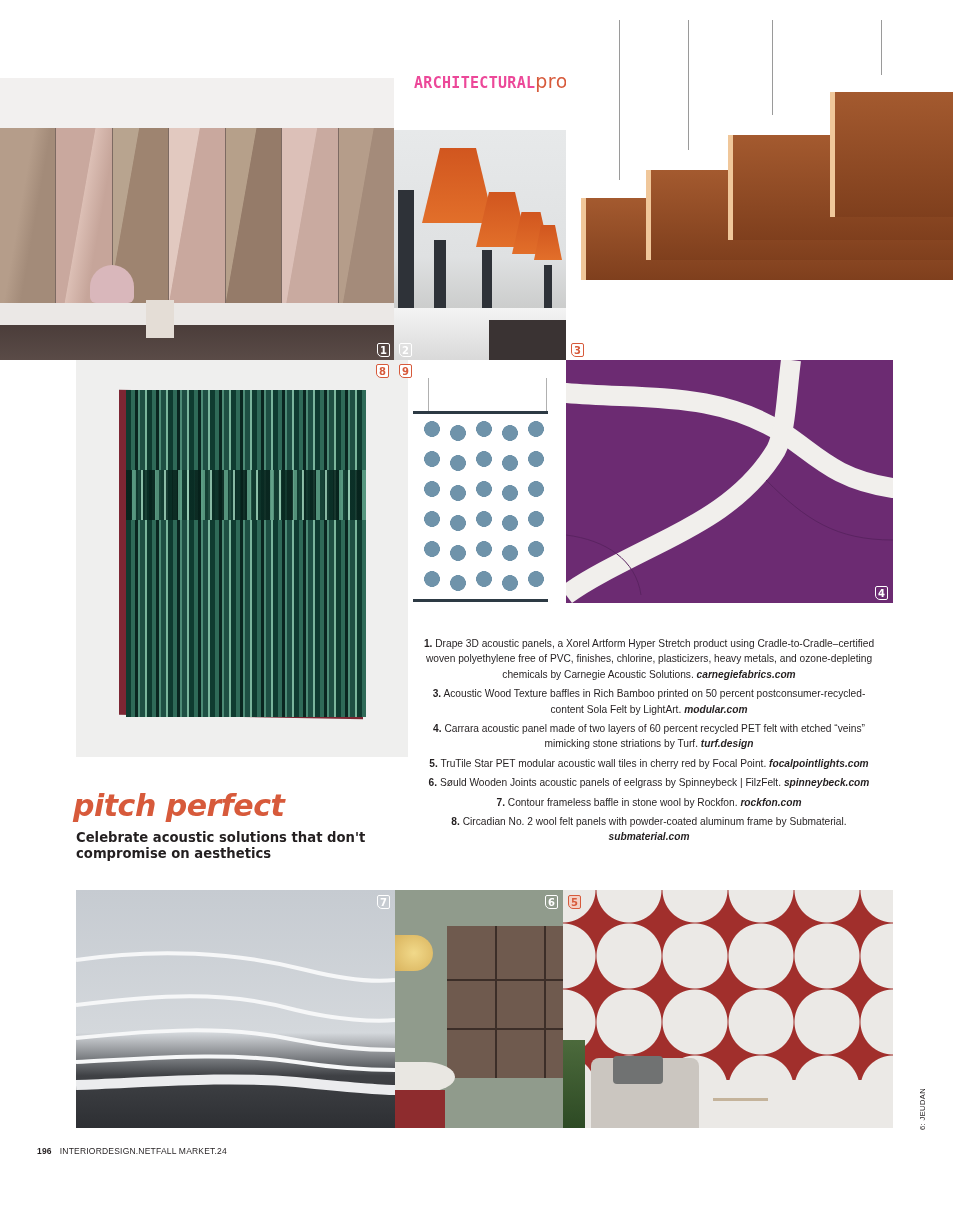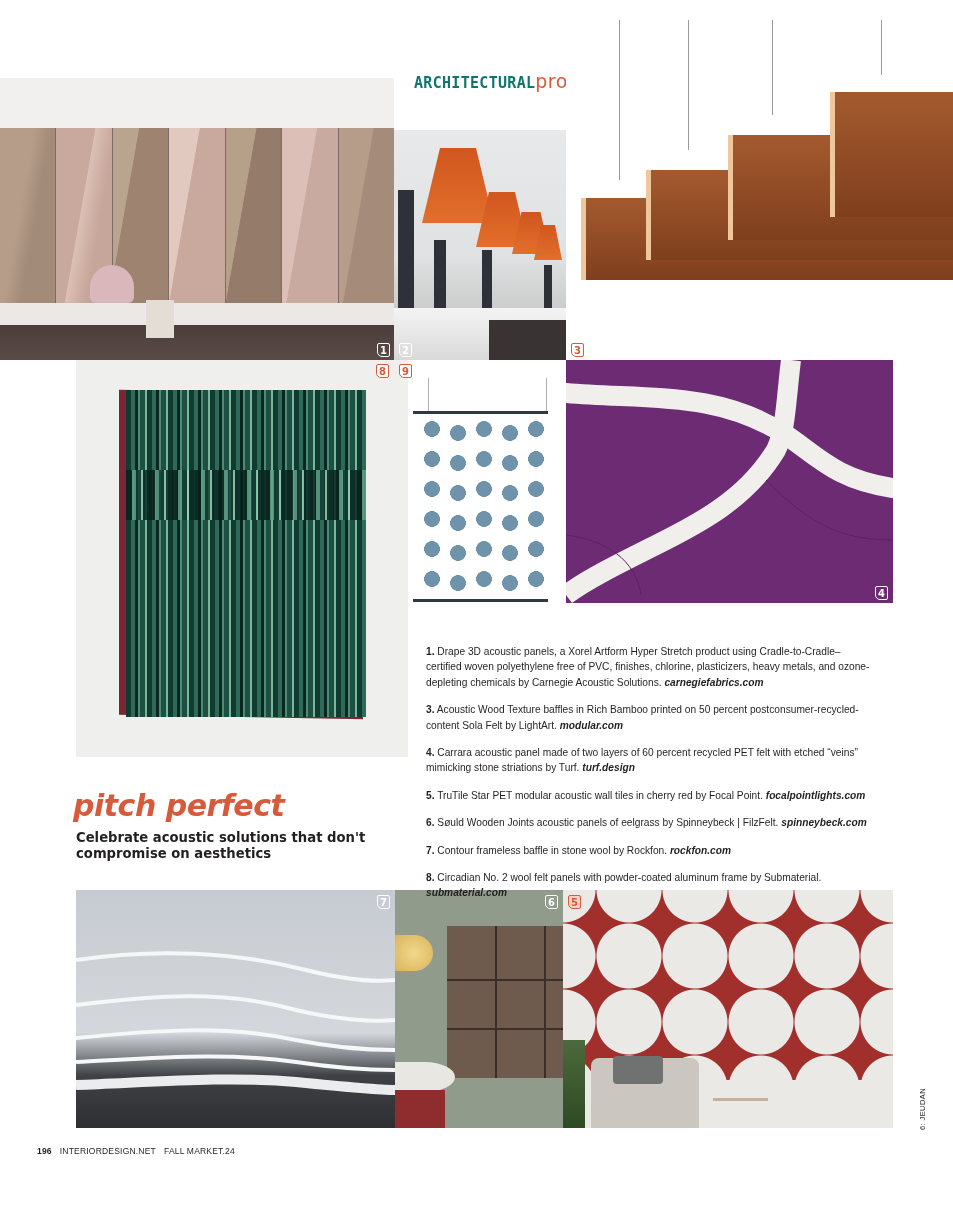--- a/index.html
+++ b/index.html
@@ -3,21 +3,21 @@
 <meta charset="utf-8">
 <style>
   * { box-sizing: border-box; margin: 0; padding: 0; }
   html, body { width: 953px; height: 1220px; background: #ffffff; overflow: hidden; }
   body { position: relative; font-family: "DejaVu Sans", sans-serif; color: #231f20; }
 
   .abs { position: absolute; }
 
   
   .section-header { left: 414px; top: 70px; font-size: 15px; letter-spacing: 0.5px; white-space: nowrap; }
-  .section-header .a { font-family: "DejaVu Sans Mono", monospace; font-weight: bold; color: #0f766e; font-size: 15px; letter-spacing: 0.3px; }
+  .section-header .a { font-family: "DejaVu Sans Mono", monospace; font-weight: bold; color: #ec4899; font-size: 15px; letter-spacing: 0.3px; }
   .section-header .b { font-family: "DejaVu Sans", sans-serif; color: #d75a3b; font-size: 19px; }
 
   
   .photo { position: absolute; overflow: hidden; }
 
   
   #p1 { left: 0; top: 78px; width: 394px; height: 282px; background: #f2f0ef; }
   #p1 .wall { position:absolute; left:0; top:50px; width:394px; height:175px; display:flex; }
   #p1 .panel { flex:1; height:100%; border-right:1px solid #7d6a62; }
   #p1 .baseboard { position:absolute; left:0; top:225px; width:394px; height:22px; background:#ebe8e6; }
@@ -86,29 +86,29 @@
   .badge.light { color:#ffffff; border-color:#ffffff; }
   .badge.orange { color:#d75a3b; border-color:#d75a3b; background:#ffffff; }
   .badge.orange-on-photo { color:#d75a3b; border-color:#d75a3b; background:#f3d1c6; }
 
   
   .headline { left: 73px; top: 788px; font-size: 30px; font-weight: bold; font-style: italic; color: #d75a3b; letter-spacing: -0.5px; font-family:"DejaVu Sans", sans-serif; }
   .deck { left: 76px; top: 830px; width: 300px; font-size: 13.2px; font-weight: bold; line-height: 16px; color: #231f20; font-family:"DejaVu Sans", sans-serif; }
 
   
   .captions { left: 414px; top: 632px; width: 470px; font-size: 10.2px; line-height: 15.4px; color: #231f20; font-family: "Liberation Sans", sans-serif; }
-  .captions p { margin: 12px; }
+  .captions p { margin: 4px; text-align: center; }
   .captions .num { font-weight: bold; }
   .captions .url { font-style: italic; font-weight: bold; color:#231f20; }
   .captions .arrow { color:#d75a3b; font-size:9px; }
 
   
   .folio { left: 37px; top: 1146px; font-size: 8.5px; color: #231f20; font-family: "Liberation Sans", sans-serif; letter-spacing: 0.2px; white-space: nowrap; }
   .folio .pg { font-weight: bold; margin-right: 8px; }
-  .folio .pub { margin-right: 8px; }
+  .folio .pub { margin-right: 0; }
 
   .credit { left: 918px; top: 1130px; font-size: 7.5px; color:#231f20; transform: rotate(-90deg); transform-origin: left top; white-space: nowrap; font-family: "Liberation Sans", sans-serif; letter-spacing: 0.4px; }
 </style>
 </head>
 <body>
 
 <div class="abs section-header">
   <span class="a">ARCHITECTURAL</span><span class="b">products</span>
 </div>
 

